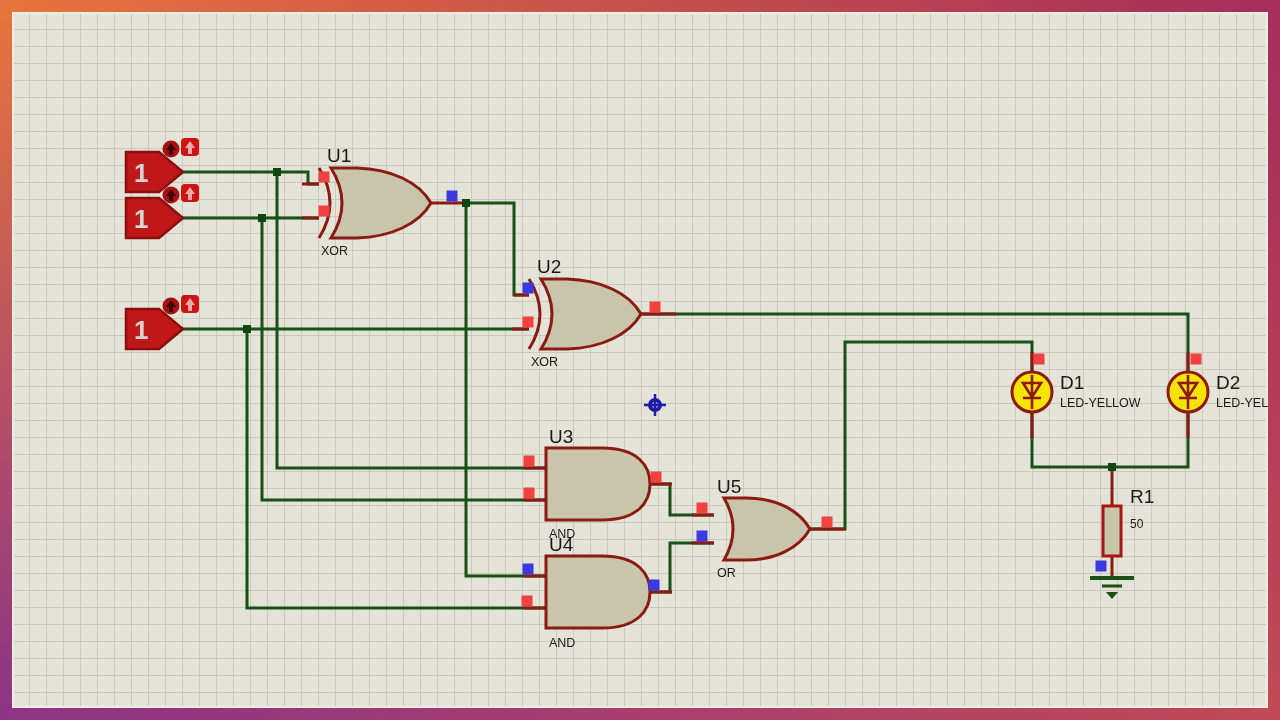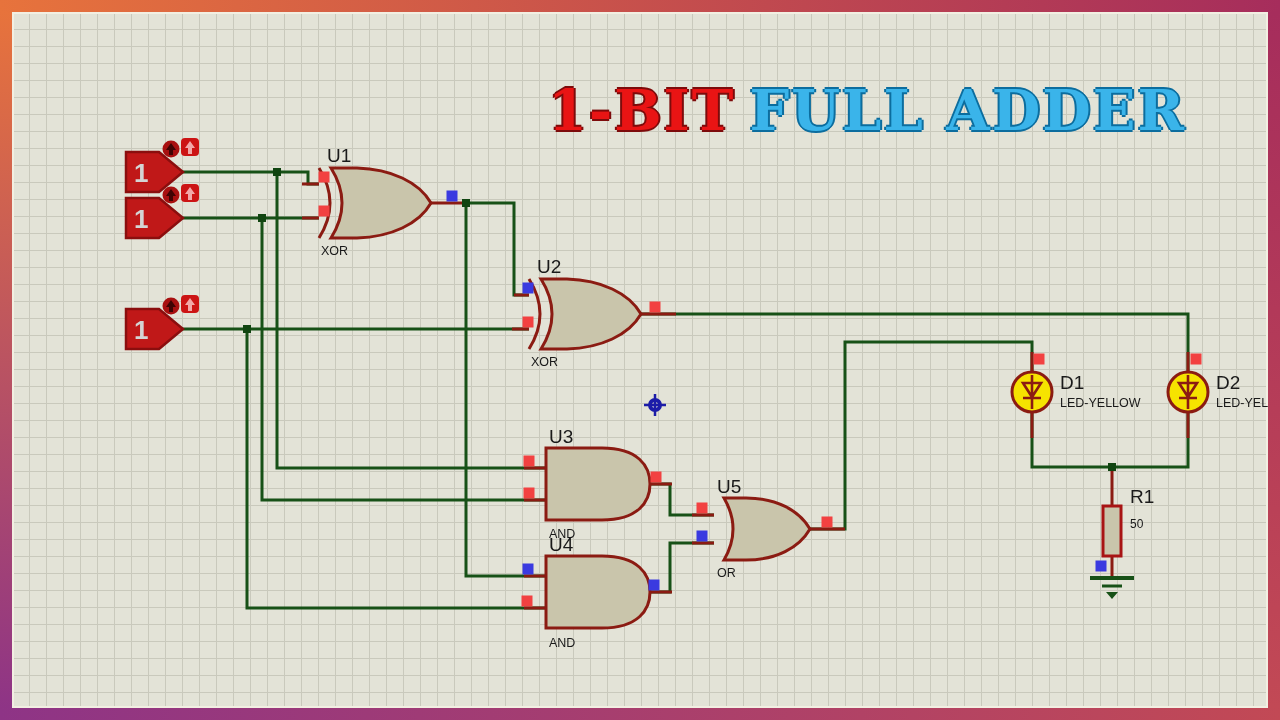--- a/index.html
+++ b/index.html
@@ -25,23 +25,20 @@
   .ref{font-size:19px;}
   .part{font-size:12.5px;}
   .digit{font-size:26px;font-weight:bold;fill:#d4d4d4;}
 </style>
 </head>
 <body>
 
 <div id="stage">
   <div id="grid"></div>
 
-  <div id="title">
-    <span class="red">1-BIT</span><span class="cyan">FULL ADDER</span>
-  </div>
 
   <svg id="circuit-svg" viewBox="0 0 1280 720">
     <defs>
       <linearGradient id="gradTop" x1="0" y1="0" x2="1" y2="0">
         <stop offset="0" stop-color="#e7733c"></stop>
           <stop offset="1" stop-color="#a62d5c"></stop>
       </linearGradient>
       <linearGradient id="gradBottom" x1="0" y1="0" x2="1" y2="0">
         <stop offset="0" stop-color="#8e3486"></stop>
           <stop offset="1" stop-color="#c24955"></stop>

